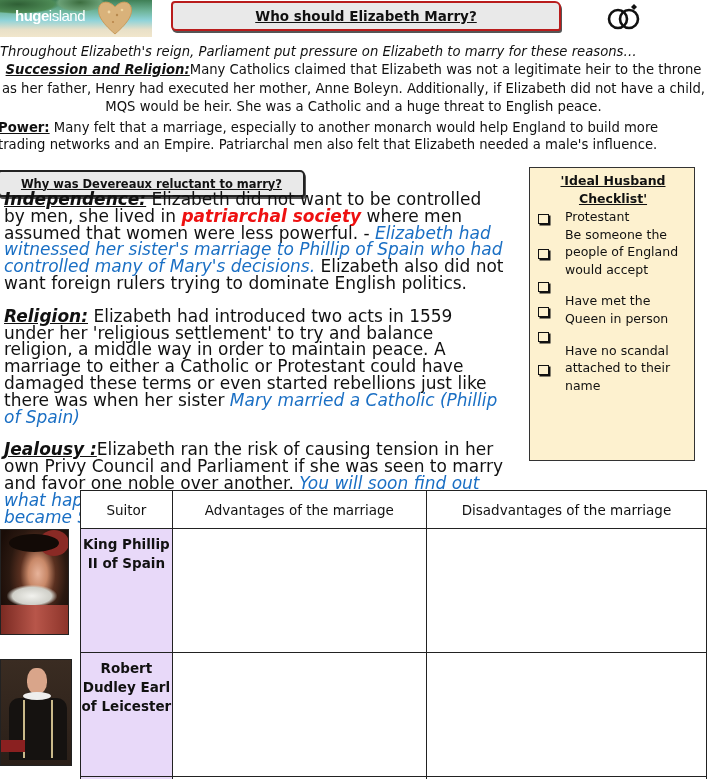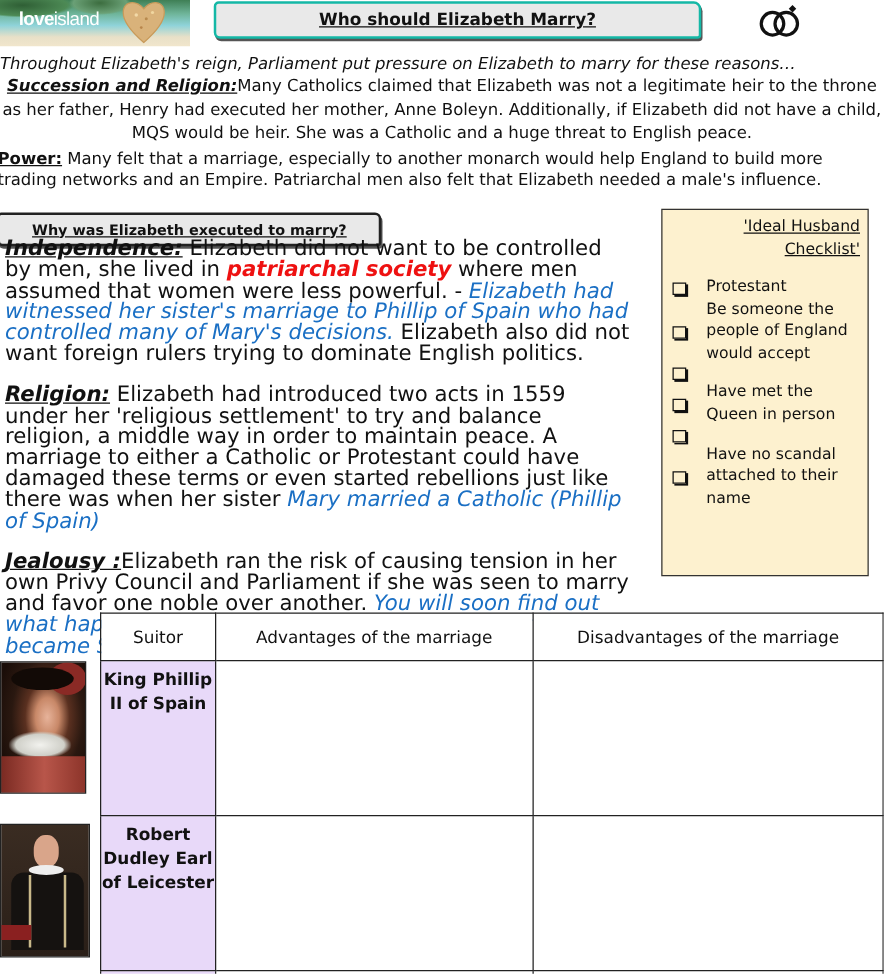--- a/index.html
+++ b/index.html
@@ -17,21 +17,21 @@
       position: absolute; left: 15px; top: 7px; color: #fff; font-size: 15px;
       font-family: "Liberation Sans", sans-serif; letter-spacing: -0.5px;
     }
     .banner .logo-text b { font-weight: bold; }
     .banner .heart {
       position: absolute; left: 97px; top: 0px; width: 36px; height: 36px;
     }
 
     .title-box {
       position: absolute; left: 171px; top: 1px; width: 390px; height: 30px;
-      background: #e9e9e9; border: 2px solid #14b8a6; border-radius: 4px 6px 3px 5px;
+      background: #e9e9e9; border: 2px solid #b91c1c; border-radius: 4px 6px 3px 5px;
       box-shadow: 1px 2px 0 #555;
       display: flex; align-items: center; justify-content: center;
     }
     .title-box span {
       font-family: "DejaVu Sans", sans-serif; font-weight: bold; font-size: 13.5px;
       text-decoration: underline; color: #111;
     }
     .rings { position: absolute; left: 605px; top: 3px; width: 40px; height: 28px; }
 
     .intro {
@@ -59,21 +59,21 @@
     .reasons p { margin-bottom: 16px; }
     .reasons .label { font-weight: bold; font-style: italic; text-decoration: underline; }
     .reasons .red { color: #ee1111; font-weight: bold; font-style: italic; }
     .reasons .blue { color: #1a6fc4; font-style: italic; }
 
     .checklist {
       position: absolute; left: 529px; top: 167px; width: 166px; height: 294px;
       background: #fdf1cf; border: 1px solid #333; padding: 4px 6px 0 8px;
       font-size: 12.5px; line-height: 17.6px; color: #111;
     }
-    .checklist .head { text-align: right; font-weight: normal; text-decoration: underline; line-height: 18px; margin-bottom: 12px; }
+    .checklist .head { text-align: center; font-weight: bold; text-decoration: underline; line-height: 18px; margin-bottom: 0px; }
     .checklist ul { list-style: none; }
     .checklist li { display: flex; align-items: center; }
     .checklist .box {
       flex: 0 0 11px; width: 10px; height: 10px; border: 1.5px solid #111; margin-top: 4px; margin-right: 16px;
       box-shadow: 1.5px 1.5px 0 #111;
     }
 
     .suitor-table {
       position: absolute; left: 80px; top: 490px; border-collapse: collapse;
       font-size: 13.5px; color: #111;
@@ -100,21 +100,21 @@
     .p2 .coat { position:absolute; left:8px; top:38px; width:58px; height:62px; background:#151210; border-radius: 10px 10px 0 0; }
     .p2 .stripe { position:absolute; top:40px; width:2px; height:58px; background:#c9b98a; }
     .p2 .red { position:absolute; left:0; top:80px; width:24px; height:12px; background:#8a2020; }
   </style>
 </head>
 <body>
 
 <div class="banner">
   <div class="palm1"></div>
   <div class="palm2"></div>
-  <div class="logo-text"><b>love</b><span>island</span></div>
+  <div class="logo-text"><b>huge</b><span>island</span></div>
   <svg class="heart" viewBox="0 0 36 36">
     <path d="M18 34 C 4 22, 0 14, 2 7 C 4 1, 12 0, 18 7 C 24 0, 32 1, 34 7 C 36 14, 32 22, 18 34 Z" fill="#d9b27a" stroke="#c89a5a" stroke-width="1"></path>
     <circle cx="12" cy="12" r="1.4" fill="#f2d9a8"></circle>
       <circle cx="20" cy="15" r="1.2" fill="#b88a4e"></circle>
     <circle cx="25" cy="10" r="1.3" fill="#f0d6a0"></circle>
       <circle cx="16" cy="22" r="1.1" fill="#b9864c"></circle>
   </svg>
 </div>
 
 <div class="title-box">
@@ -127,21 +127,21 @@
   <path d="M26 4 l3 -3 l3 3 l-3 3 z" fill="#111"></path>
 </svg>
 
 <div class="intro">
   <div class="lead">Throughout Elizabeth's reign, Parliament put pressure on Elizabeth to marry for these reasons…</div>
   <div class="succ"><span class="label">Succession and Religion:</span><span>Many Catholics claimed that Elizabeth was not a legitimate heir to the throne as her father, Henry had executed her mother, Anne Boleyn. Additionally, if Elizabeth did not have a child, MQS would be heir. She was a Catholic and a huge threat to English peace.</span></div>
   <div class="power"><span class="label">Power:</span><span> Many felt that a marriage, especially to another monarch would help England to build more trading networks and an Empire. Patriarchal men also felt that Elizabeth needed a male's influence.</span></div>
 </div>
 
 <div class="sub-box">
-  <span>Why was Elizabeth executed to marry?</span>
+  <span>Why was Devereaux reluctant to marry?</span>
 </div>
 
 <div class="reasons">
   <p>
     <span class="label">Independence:</span><span> Elizabeth did not want to be controlled by men, she lived in </span><span class="red">patriarchal society</span><span> where men assumed that women were less powerful. - </span><span class="blue">Elizabeth had witnessed her sister's marriage to Phillip of Spain who had controlled many of Mary's decisions.</span><span> Elizabeth also did not want foreign rulers trying to dominate English politics.</span>
   </p>
   <p>
     <span class="label">Religion:</span><span> Elizabeth had introduced two acts in 1559  under her 'religious settlement' to try and balance religion, a middle way in order to maintain peace. A marriage to either a Catholic or Protestant could have damaged these terms or even started rebellions just like there was when her sister </span><span class="blue">Mary married a Catholic (Phillip of Spain)</span>
   </p>
   <p>

